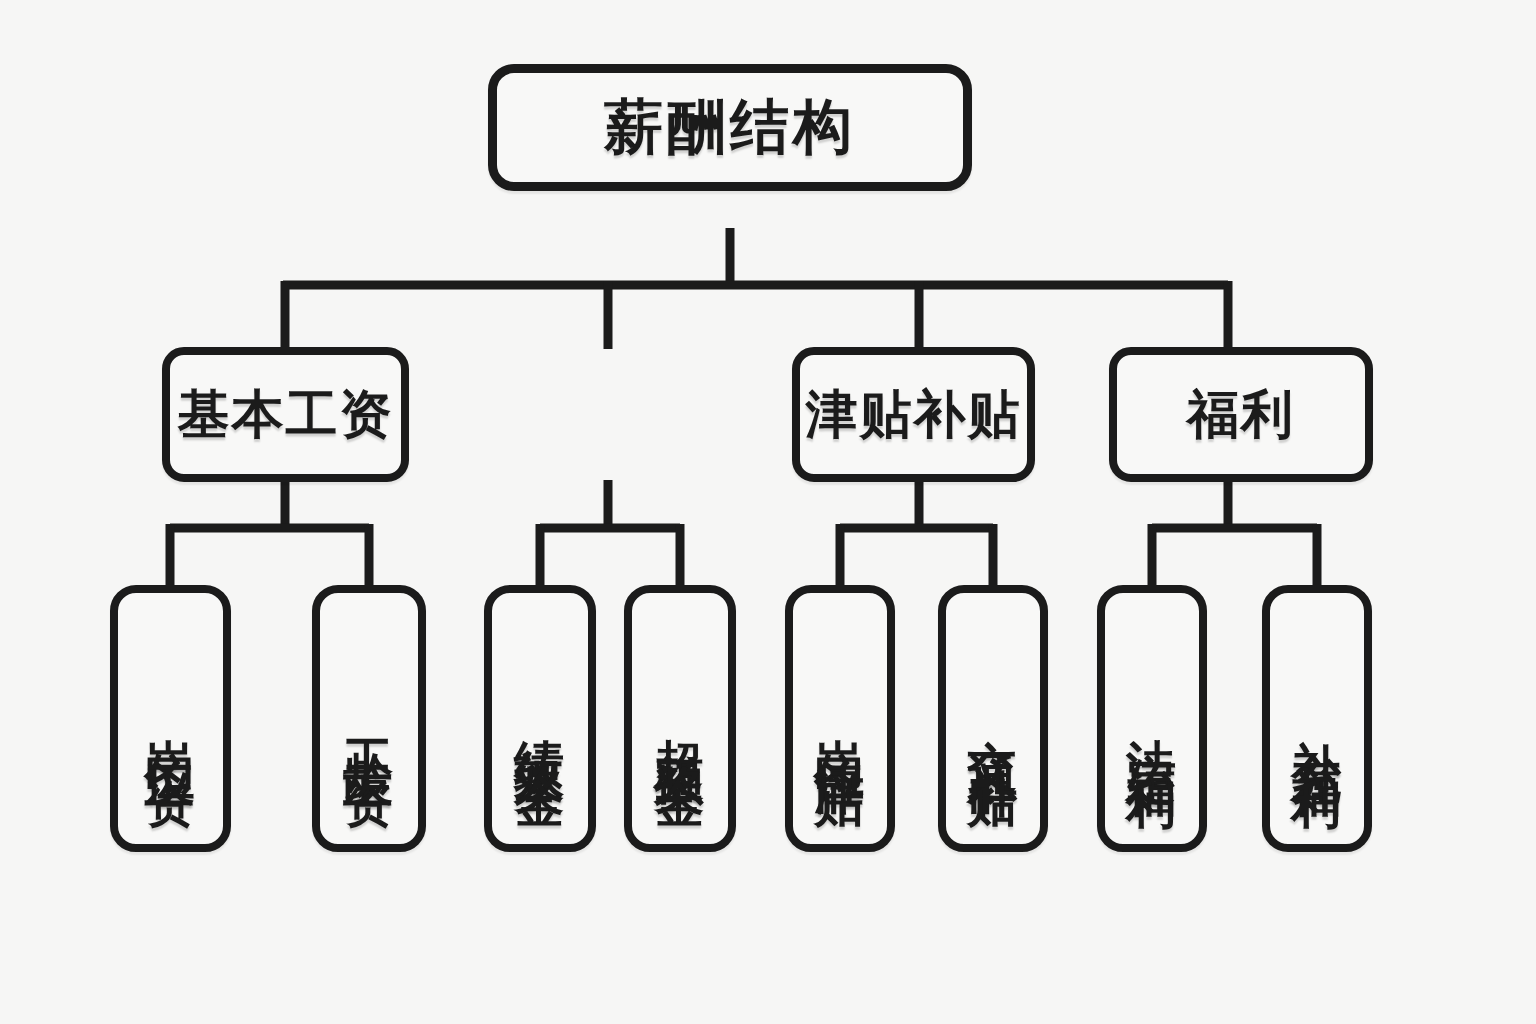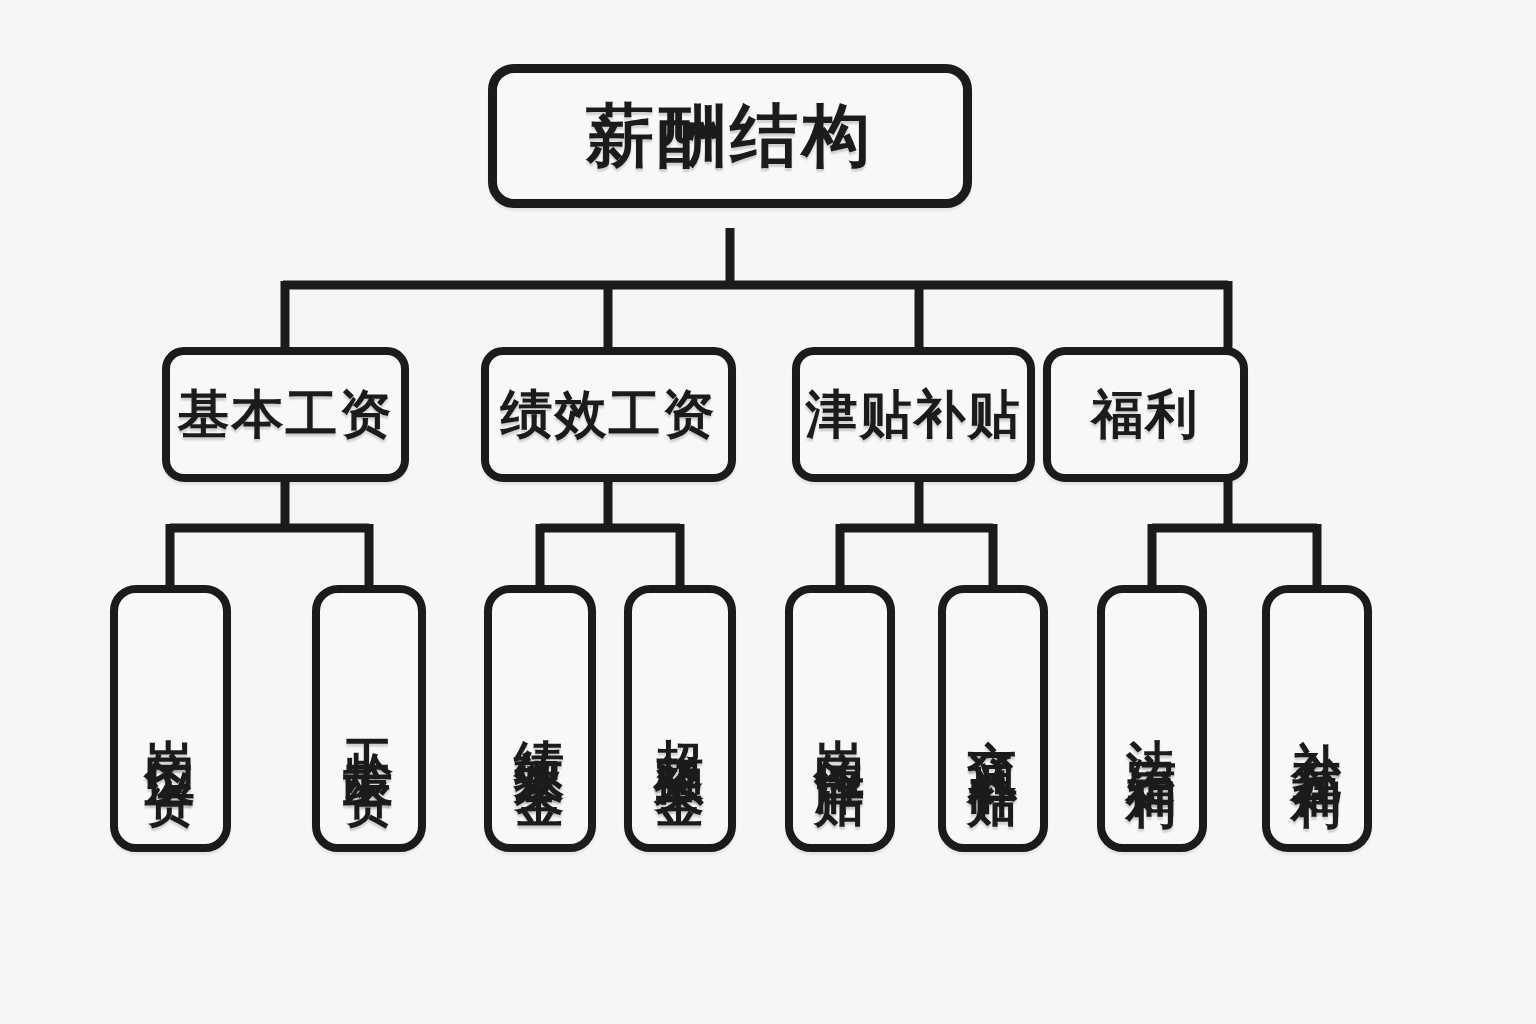--- a/index.html
+++ b/index.html
@@ -33,38 +33,38 @@
     color: #1b1b1b;
     font-weight: 700;
     z-index: 1;
     box-shadow: 0 3px 2px rgba(0,0,0,0.07);
     text-shadow: 0 3px 2px rgba(0,0,0,0.16);
   }
   .root {
     left: 488px;
     top: 64px;
     width: 484px;
-    height: 144px;
+    height: 127px;
     border-width: 9px;
     border-radius: 26px;
-    font-size: 68px;
+    font-size: 59px;
     letter-spacing: 4px;
   }
   .branch {
     top: 347px;
     height: 135px;
     border-width: 8px;
     border-radius: 22px;
     font-size: 52px;
     letter-spacing: 2px;
   }
   .branch-1 { left: 162px;  width: 247px; }
   .branch-2 { left: 481px;  width: 255px; }
   .branch-3 { left: 792px;  width: 243px; }
-  .branch-4 { left: 1043px; width: 205px; text-align: center; }
+  .branch-4 { left: 1109px; width: 264px; text-align: center; }
   .leaf {
     top: 585px;
     height: 267px;
     border-width: 8px;
     border-radius: 26px;
     font-size: 50px;
   }
   .leaf .vtext {
     writing-mode: vertical-rl;
     text-orientation: upright;
@@ -118,23 +118,20 @@
     </g>
   </svg>
 
   <div class="node root">
     <span>薪酬结构</span>
   </div>
 
   <div class="node branch branch-1">
     <span>基本工资</span>
   </div>
-  <div class="node branch branch-2">
-    <span>绩效工资</span>
-  </div>
   <div class="node branch branch-3">
     <span>津贴补贴</span>
   </div>
   <div class="node branch branch-4">
     <span>福利</span>
   </div>
 
   <div class="node leaf leaf-1">
     <span class="vtext">岗位工资</span>
   </div>

